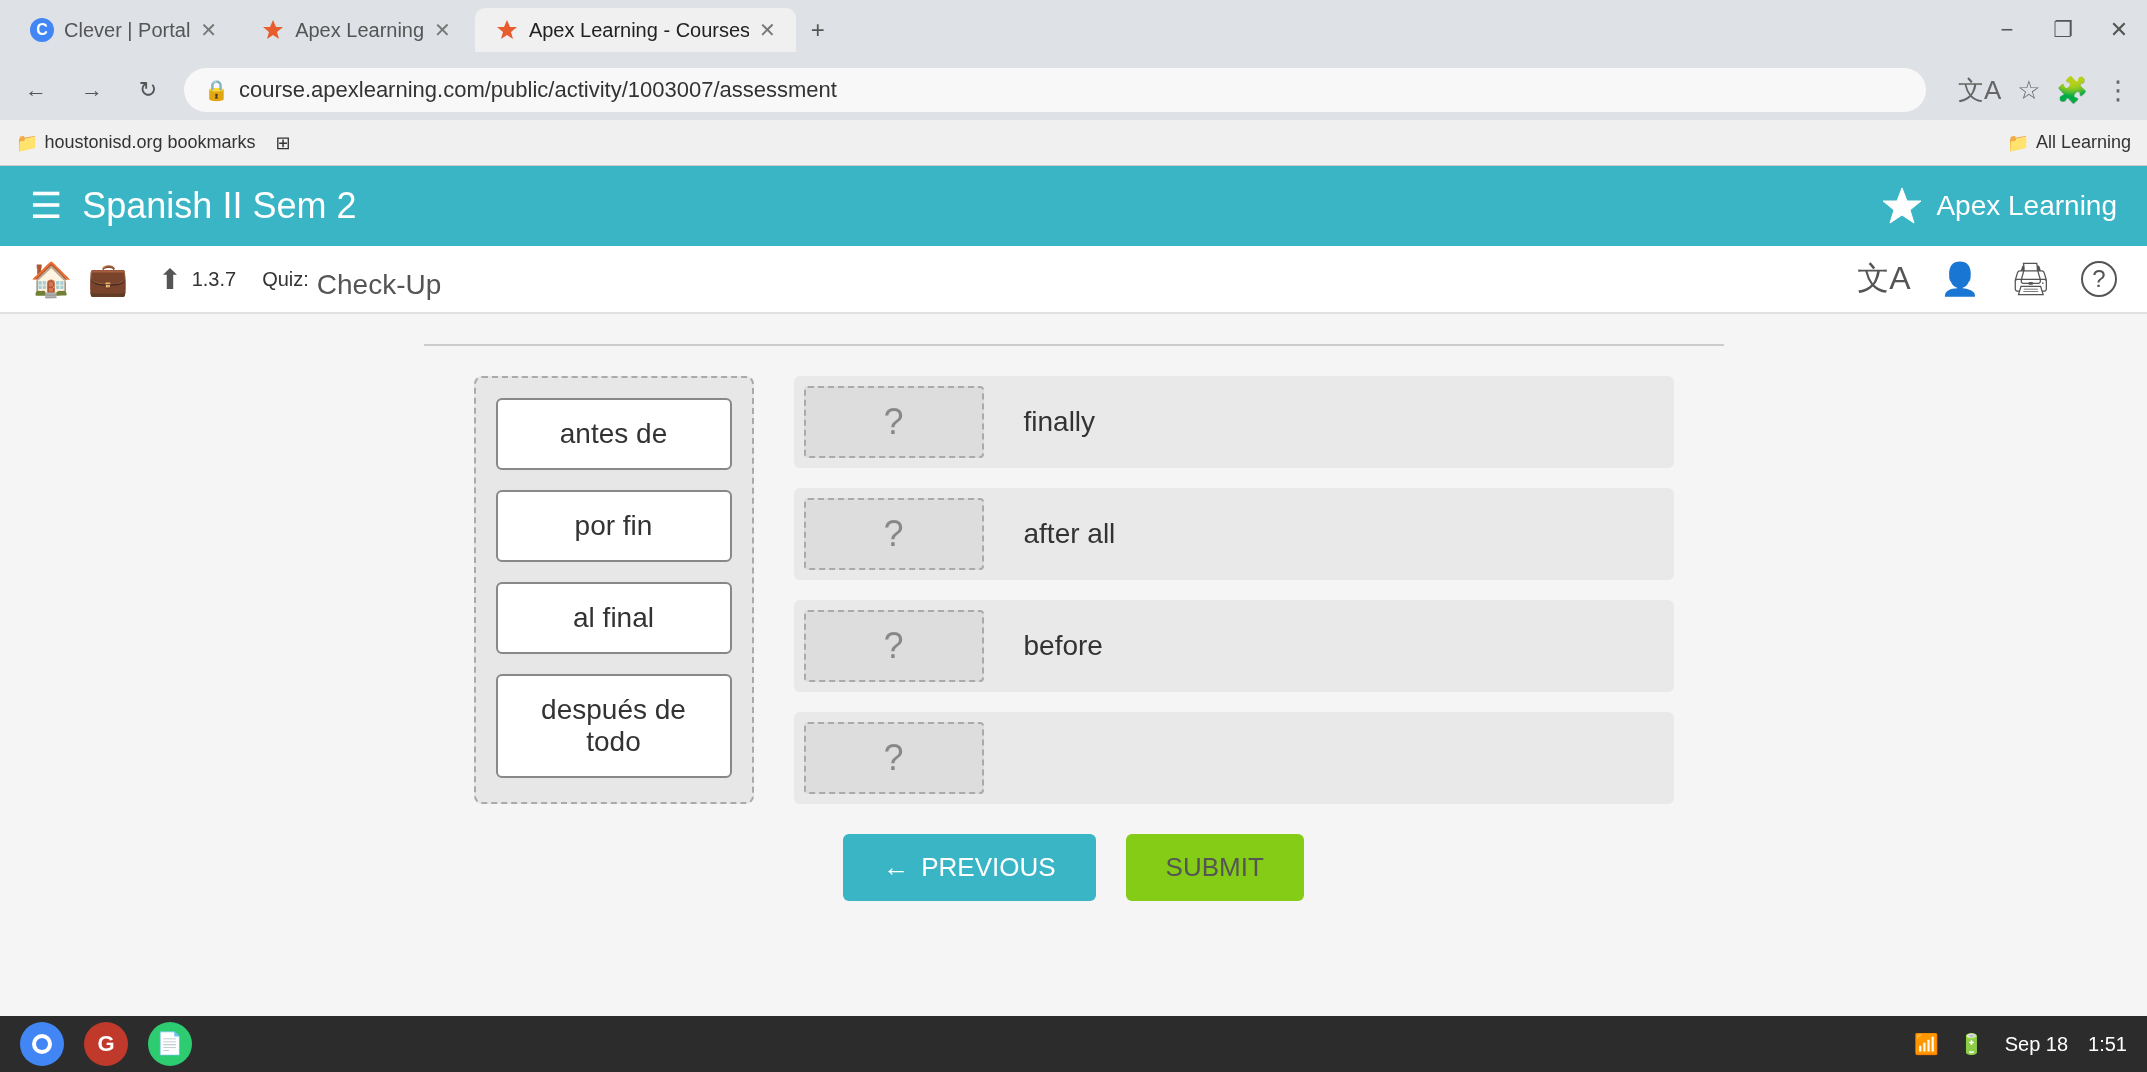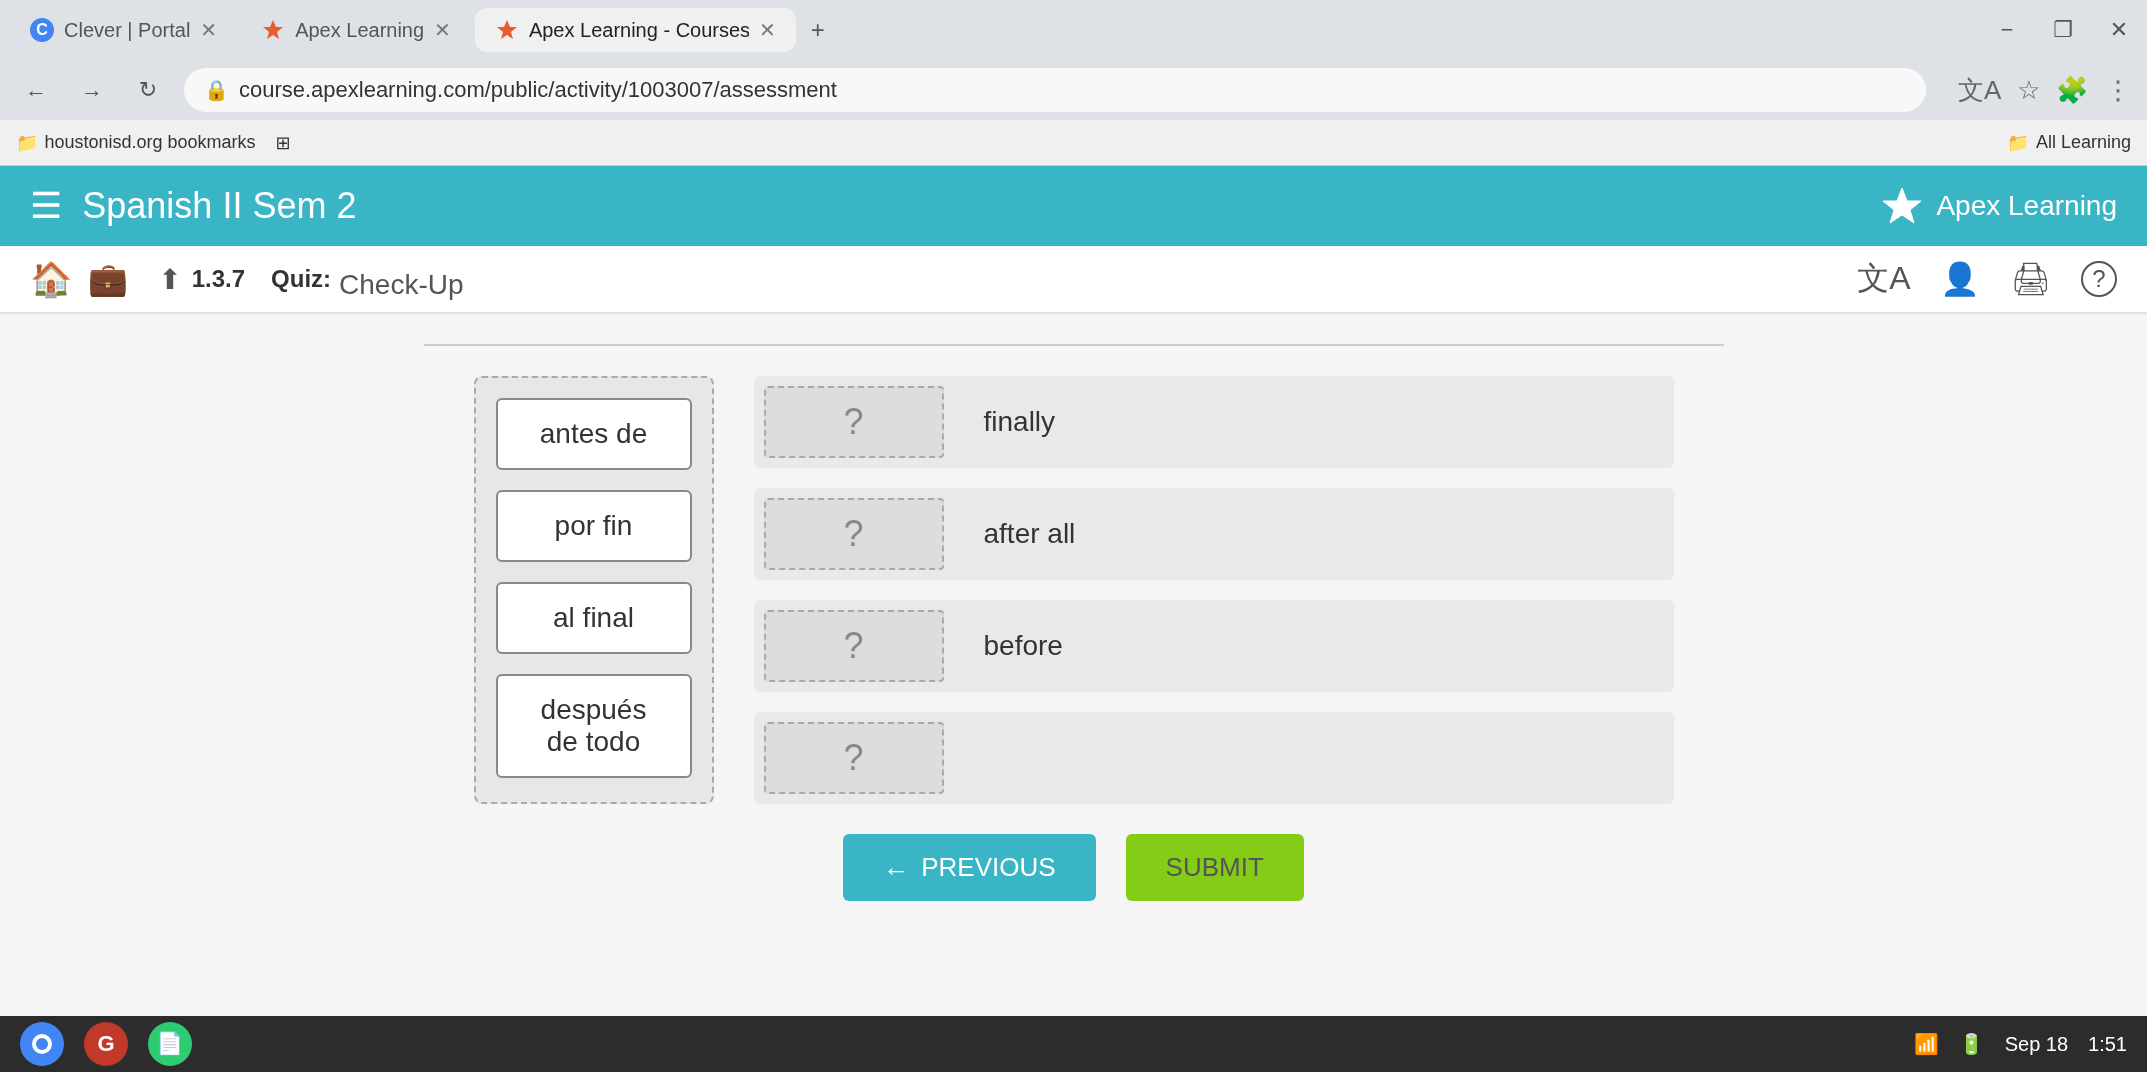--- a/index.html
+++ b/index.html
@@ -4,21 +4,21 @@
   <style>
     * { box-sizing: border-box; margin: 0; padding: 0; }
     body { font-family: 'Arial', sans-serif; background: #f0f0f0; width: 2147px; height: 1072px; overflow: hidden; position: relative; }
 
     
     .browser-frame { width: 100%; height: 100%; background: #dee1e6; display: flex; flex-direction: column; }
 
     
     .title-bar { background: #dee1e6; height: 60px; display: flex; align-items: center; padding: 0 10px; gap: 0; }
     .tab { display: flex; align-items: center; height: 44px; padding: 0 20px; border-radius: 10px 10px 0 0; font-size: 22px; gap: 10px; background: #dee1e6; color: #555; cursor: pointer; min-width: 220px; }
-    .tab.active { background: #f0f0f0; color: #222; border-radius: 12px; }
+    .tab.active { background: #f0f0f0; color: #222; }
     .tab-close { font-size: 20px; color: #777; cursor: pointer; margin-left: auto; }
     .tab-icon { width: 24px; height: 24px; border-radius: 50%; background: #4285f4; display: flex; align-items: center; justify-content: center; color: white; font-size: 14px; font-weight: bold; flex-shrink: 0; }
     .tab-icon.apex { background: transparent; }
     .tab-icon.apex svg { width: 24px; height: 24px; }
     .new-tab-btn { width: 44px; height: 44px; display: flex; align-items: center; justify-content: center; font-size: 24px; color: #555; cursor: pointer; border-radius: 50%; }
     .window-controls { margin-left: auto; display: flex; gap: 20px; align-items: center; }
     .win-btn { font-size: 22px; color: #555; cursor: pointer; width: 36px; height: 36px; display: flex; align-items: center; justify-content: center; }
 
     
     .address-bar { background: #dee1e6; height: 60px; display: flex; align-items: center; padding: 0 16px; gap: 16px; }
@@ -40,36 +40,36 @@
     .menu-icon { font-size: 36px; color: white; cursor: pointer; margin-right: 20px; }
     .course-title { font-size: 36px; color: white; font-weight: 500; }
     .apex-logo { margin-left: auto; display: flex; align-items: center; gap: 12px; }
     .apex-logo-text { font-size: 28px; color: white; font-weight: 500; }
 
     
     .secondary-toolbar { background: white; height: 68px; display: flex; align-items: center; padding: 0 30px; border-bottom: 2px solid #e0e0e0; }
     .toolbar-home { font-size: 34px; color: #555; cursor: pointer; margin-right: 16px; }
     .toolbar-briefcase { font-size: 32px; color: #555; cursor: pointer; margin-right: 30px; }
     .toolbar-upload { font-size: 28px; color: #555; margin-right: 10px; }
-    .quiz-label { font-size: 24px; color: #333; font-weight: 700; }
+    .quiz-label { font-size: 20px; color: #333; font-weight: 400; }
     .quiz-sub { font-size: 28px; color: #555; margin-left: 8px; margin-top: 12px; }
     .toolbar-right { margin-left: auto; display: flex; gap: 30px; align-items: center; }
     .toolbar-right-icon { font-size: 32px; color: #555; cursor: pointer; }
 
     
     .main-content { flex: 1; display: flex; flex-direction: column; align-items: center; padding: 30px 20px; background: #f5f5f5; overflow: hidden; }
 
     
     .quiz-container { width: 100%; max-width: 1300px; display: flex; flex-direction: column; align-items: center; }
     .quiz-divider { width: 100%; height: 2px; background: #ccc; margin-bottom: 30px; }
 
     .matching-area { display: flex; gap: 40px; width: 100%; max-width: 1200px; }
 
     
-    .left-column { display: flex; flex-direction: column; gap: 20px; width: 240px; background: rgba(200,200,200,0.3); border: 2px dashed #aaa; border-radius: 8px; padding: 20px; }
+    .left-column { display: flex; flex-direction: column; gap: 20px; width: 280px; background: rgba(200,200,200,0.3); border: 2px dashed #aaa; border-radius: 8px; padding: 20px; }
     .word-card { border: 2px solid #888; border-radius: 6px; padding: 18px 30px; background: white; font-size: 28px; color: #333; text-align: center; cursor: grab; }
 
     
     .right-column { display: flex; flex-direction: column; gap: 20px; flex: 1; }
     .match-row { display: flex; align-items: center; gap: 0; background: rgba(200,200,200,0.25); border-radius: 6px; overflow: hidden; }
     .match-drop { width: 180px; height: 72px; border: 2px dashed #aaa; background: rgba(210,210,210,0.5); display: flex; align-items: center; justify-content: center; font-size: 36px; color: #888; flex-shrink: 0; margin: 10px; border-radius: 4px; }
     .match-meaning { font-size: 28px; color: #333; padding: 20px 30px; flex: 1; }
 
     
     .bottom-area { display: flex; justify-content: center; margin-top: 30px; gap: 30px; }

